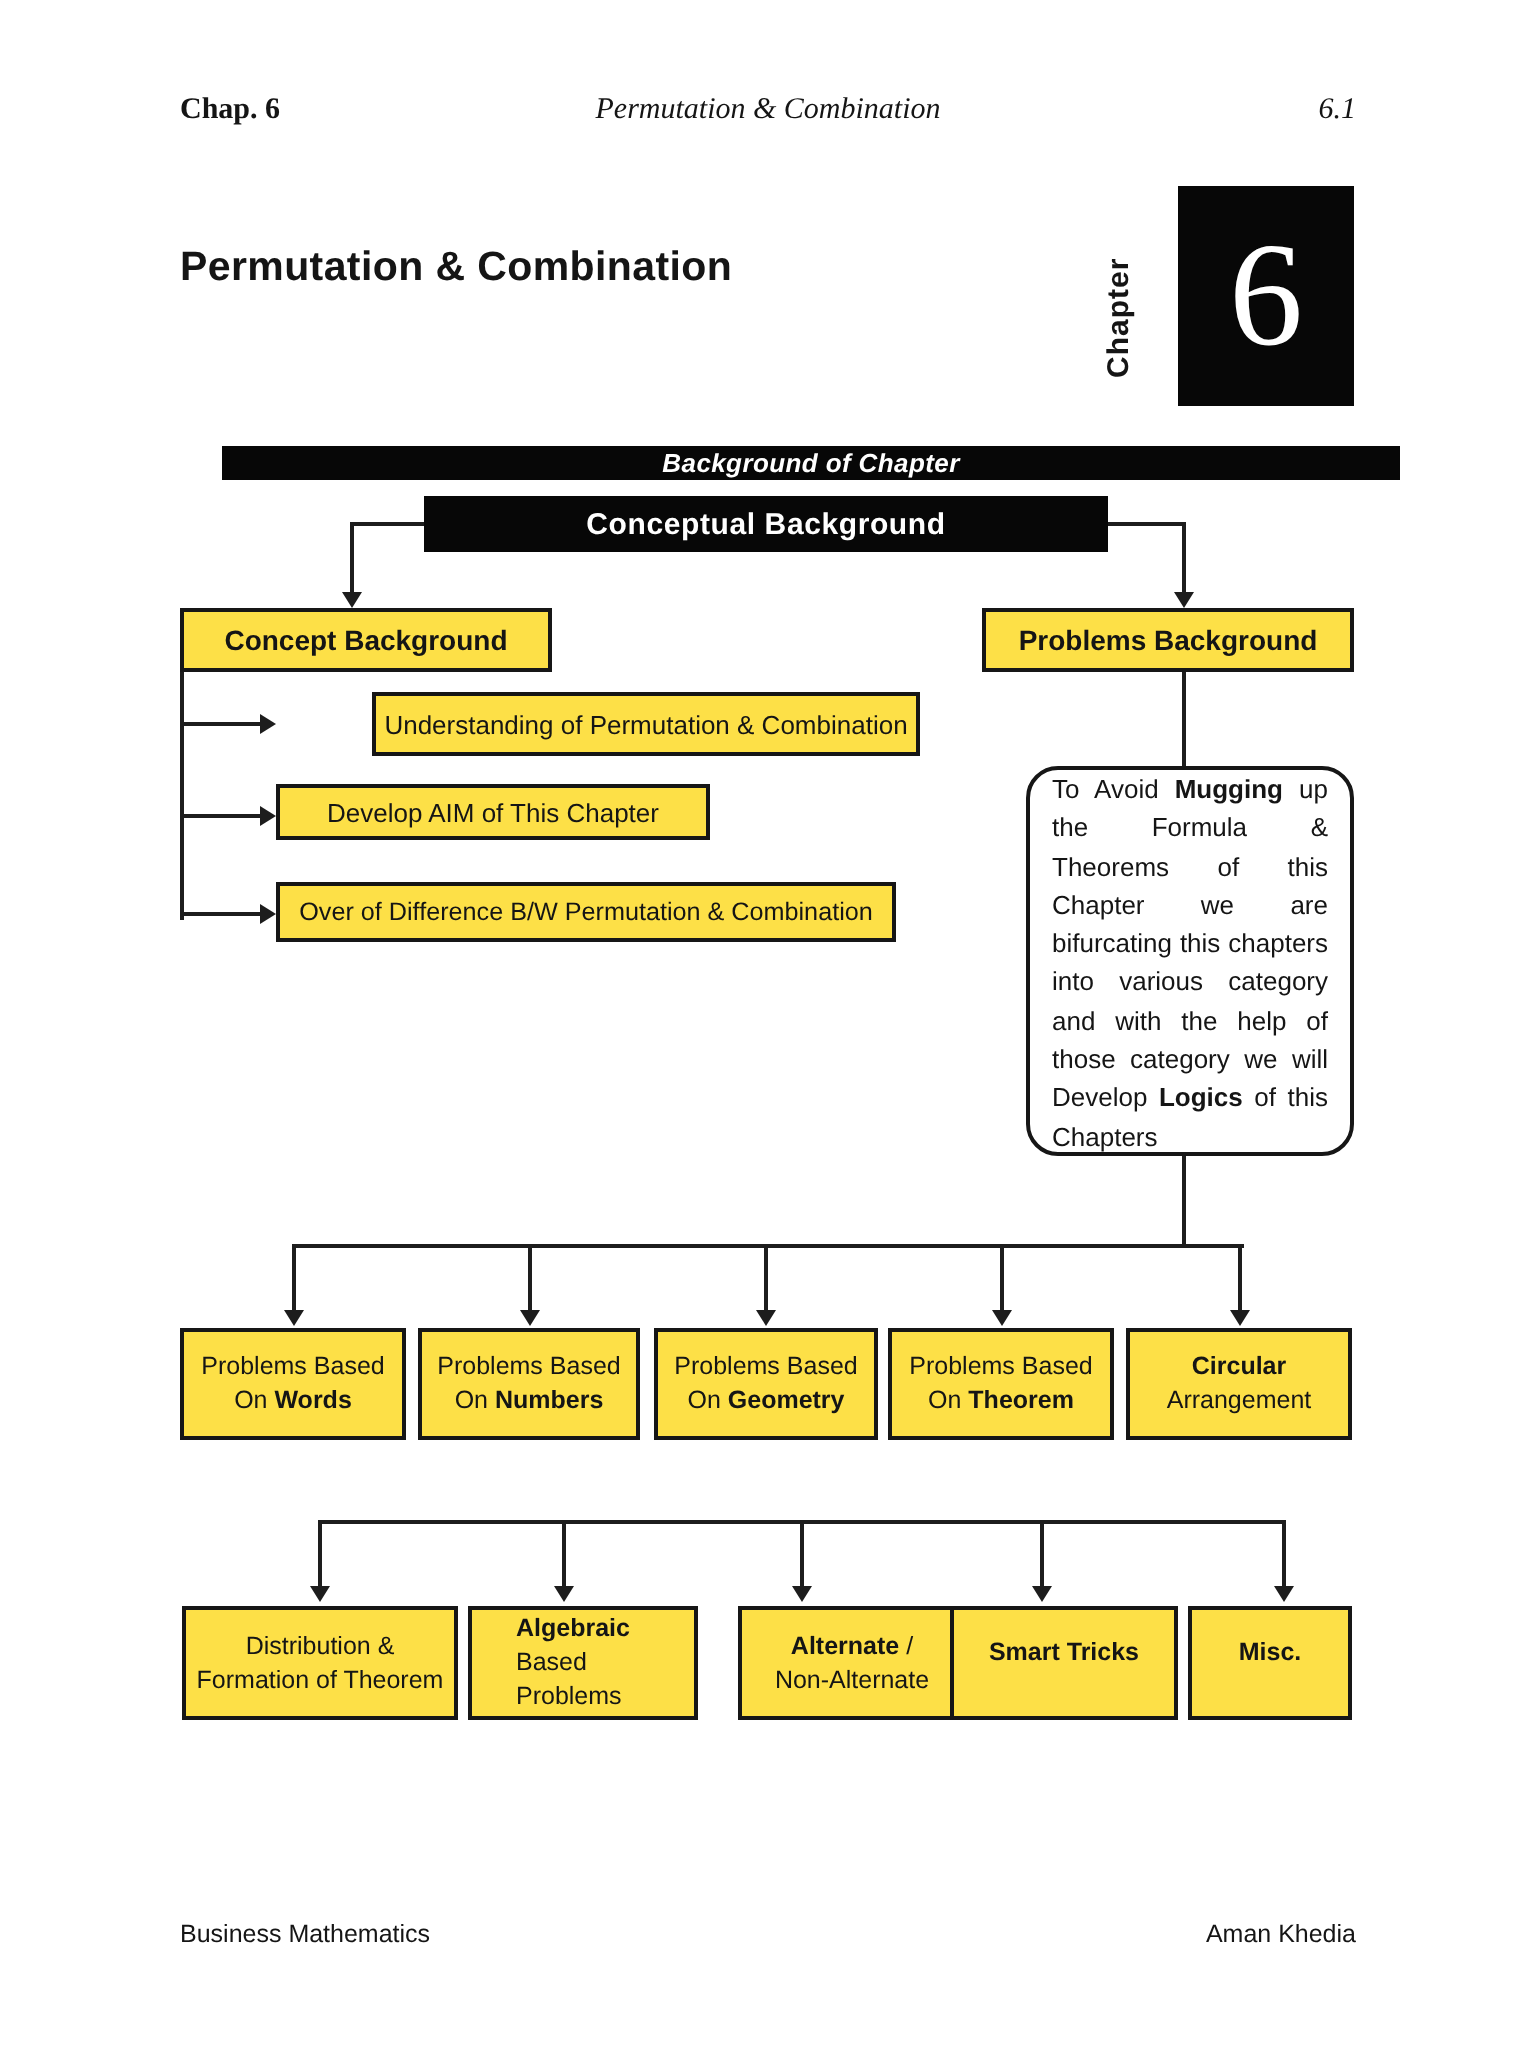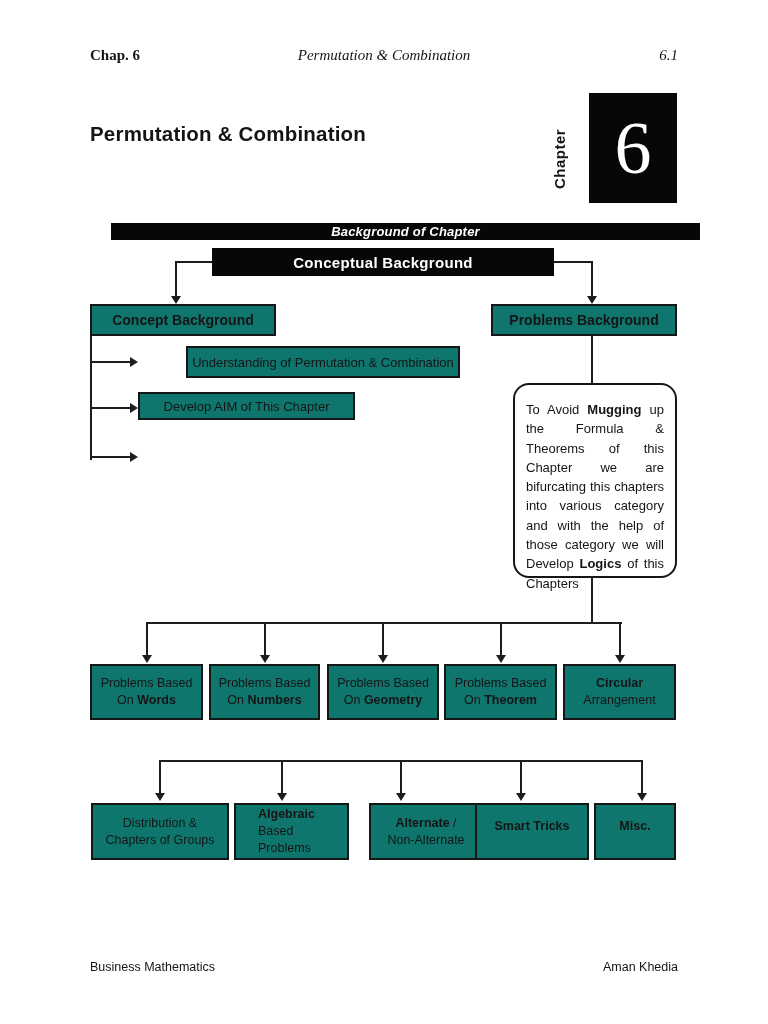--- a/index.html
+++ b/index.html
@@ -8,31 +8,31 @@
   .abs{position:absolute;}
   .serif{font-family:"Liberation Serif",serif;}
   .hline{position:absolute;height:2px;background:#1d1d1d;}
   .vline{position:absolute;width:2px;background:#1d1d1d;}
   .ah-down{position:absolute;width:0;height:0;
            border-left:5px solid transparent;border-right:5px solid transparent;
            border-top:8px solid #1d1d1d;}
   .ah-right{position:absolute;width:0;height:0;
             border-top:5px solid transparent;border-bottom:5px solid transparent;
             border-left:8px solid #1d1d1d;}
-  .box{position:absolute;border:2px solid #161616;background:#0f766e;box-sizing:border-box;
+  .box{position:absolute;border:2px solid #161616;background:#fde047;box-sizing:border-box;
        display:flex;flex-direction:column;align-items:center;justify-content:center;
        text-align:center;font-size:12.5px;line-height:17px;}
   .blackbar{position:absolute;background:#070707;color:#ffffff;box-sizing:border-box;
             display:flex;align-items:center;justify-content:center;}
   .nowrap{white-space:nowrap;}
   b{font-weight:bold;}
   .pg-header{position:absolute;top:47px;font-size:15px;}
   .note{position:absolute;left:513px;top:383px;width:164px;height:195px;box-sizing:border-box;
         border:2px solid #161616;border-radius:16px;background:#ffffff;z-index:3;
-        padding:15px 11px;font-size:13px;line-height:19.3px;text-align:justify;}
+        padding:0 11px;font-size:13px;line-height:19.3px;text-align:justify;}
   .f-footer{position:absolute;top:960px;font-size:12.5px;}
 </style>
 </head>
 <body>
 
 <div class="page">
 
   <div class="pg-header serif" style="left:90px;font-weight:bold;">Chap. 6</div>
   <div class="pg-header serif" style="left:0;right:0;text-align:center;font-style:italic;">Permutation &amp; Combination</div>
   <div class="pg-header serif" style="right:90px;font-style:italic;">6.1</div>
@@ -58,20 +58,21 @@
   <div class="vline" style="left:90px;top:336px;height:124px;"></div>
   <div class="hline" style="left:91px;top:361px;width:40px;"></div>
   <div class="ah-right" style="left:130px;top:357px;"></div>
   <div class="hline" style="left:91px;top:407px;width:40px;"></div>
   <div class="ah-right" style="left:130px;top:403px;"></div>
   <div class="hline" style="left:91px;top:456px;width:40px;"></div>
   <div class="ah-right" style="left:130px;top:452px;"></div>
 
   <div class="box nowrap" style="left:138px;top:346px;width:274px;height:32px;font-size:13px;margin-left:48px;">Understanding of Permutation &amp; Combination</div>
   <div class="box nowrap" style="left:138px;top:392px;width:217px;height:28px;font-size:13px;">Develop AIM of This Chapter</div>
+  <div class="box nowrap" style="left:138px;top:441px;width:310px;height:30px;font-size:12.6px;">Over of Difference B/W Permutation &amp; Combination</div>
 
   <div class="vline" style="left:591px;top:336px;height:288px;"></div>
 
   <div class="note">
     <span>To Avoid </span><b>Mugging</b><span> up the Formula &amp; Theorems of this Chapter we are bifurcating this chapters into various category and with the help of those category we will Develop </span><b>Logics</b><span> of this Chapters</span>
   </div>
 
   <div class="hline" style="left:146px;top:622px;width:476px;"></div>
   <div class="vline" style="left:146px;top:622px;height:33px;"></div>
   <div class="ah-down" style="left:142px;top:655px;"></div>
@@ -112,21 +113,21 @@
   <div class="ah-down" style="left:277px;top:793px;"></div>
   <div class="vline" style="left:400px;top:760px;height:33px;"></div>
   <div class="ah-down" style="left:396px;top:793px;"></div>
   <div class="vline" style="left:520px;top:760px;height:33px;"></div>
   <div class="ah-down" style="left:516px;top:793px;"></div>
   <div class="vline" style="left:641px;top:760px;height:33px;"></div>
   <div class="ah-down" style="left:637px;top:793px;"></div>
 
   <div class="box" style="left:91px;top:803px;width:138px;height:57px;">
     <div>Distribution &amp;</div>
-    <div>Chapters of Groups</div>
+    <div>Formation of Theorem</div>
   </div>
   <div class="box" style="left:234px;top:803px;width:115px;height:57px;align-items:flex-start;text-align:left;padding-left:22px;">
     <div><b>Algebraic</b><span> Based</span></div>
     <div>Problems</div>
   </div>
   <div class="box" style="left:357px;top:803px;width:114px;height:57px;margin-left:12px;">
     <div><b>Alternate</b><span> /</span></div>
     <div>Non-Alternate</div>
   </div>
   <div class="box" style="left:475px;top:803px;width:114px;height:57px;justify-content:flex-start;padding-top:13px;text-align:center;">

